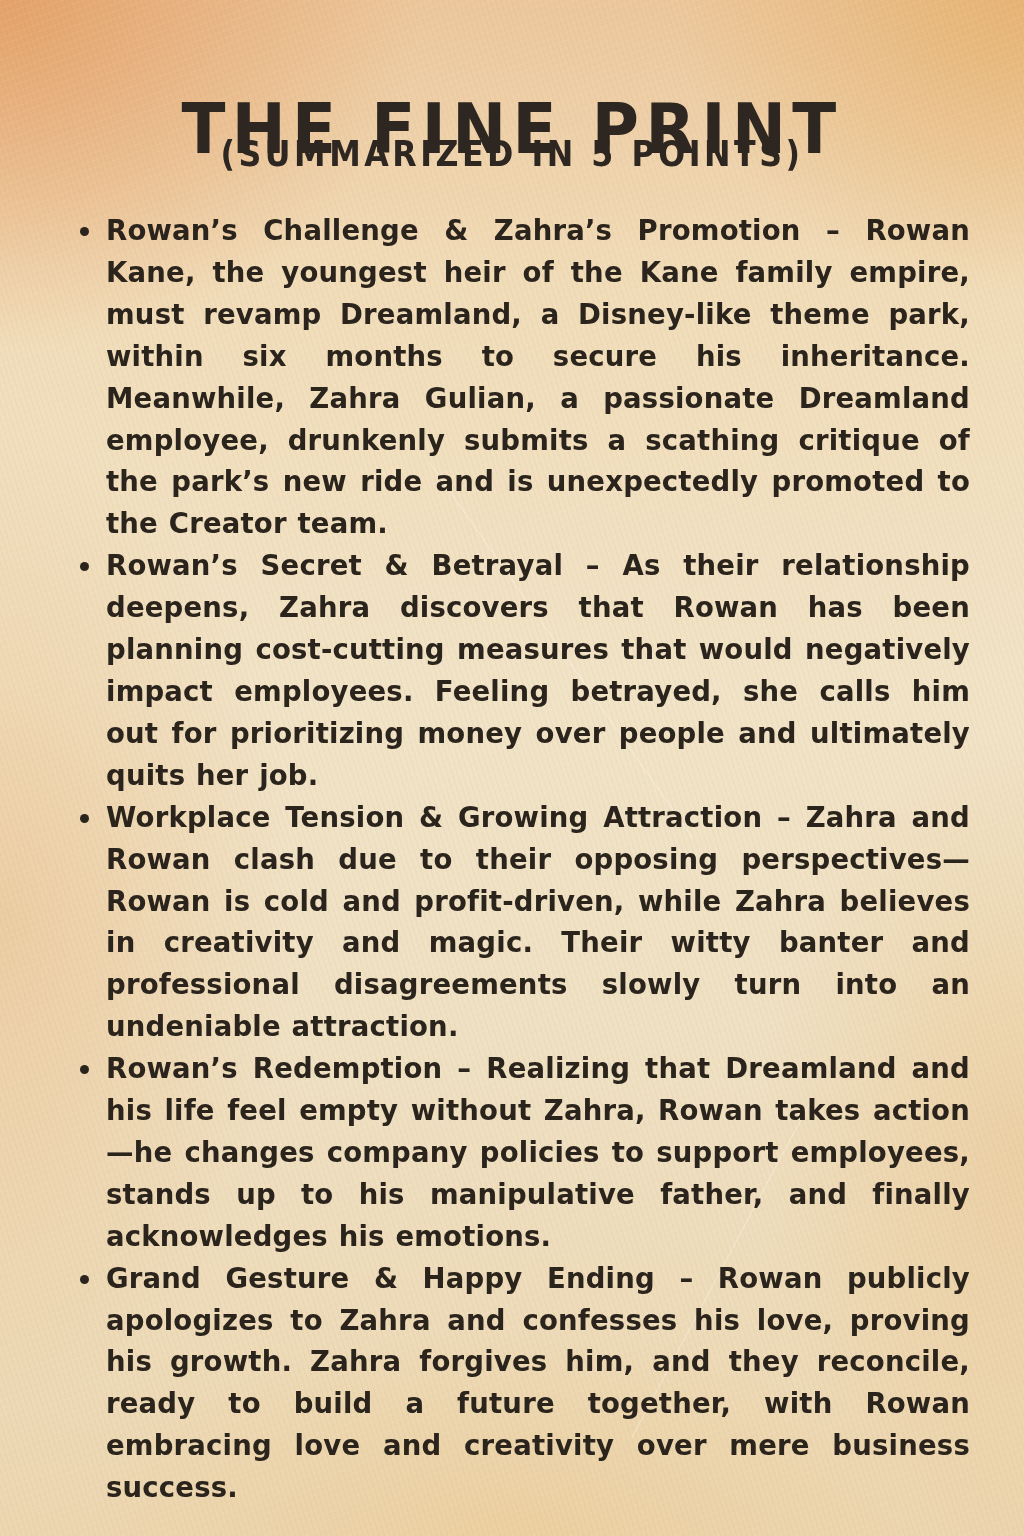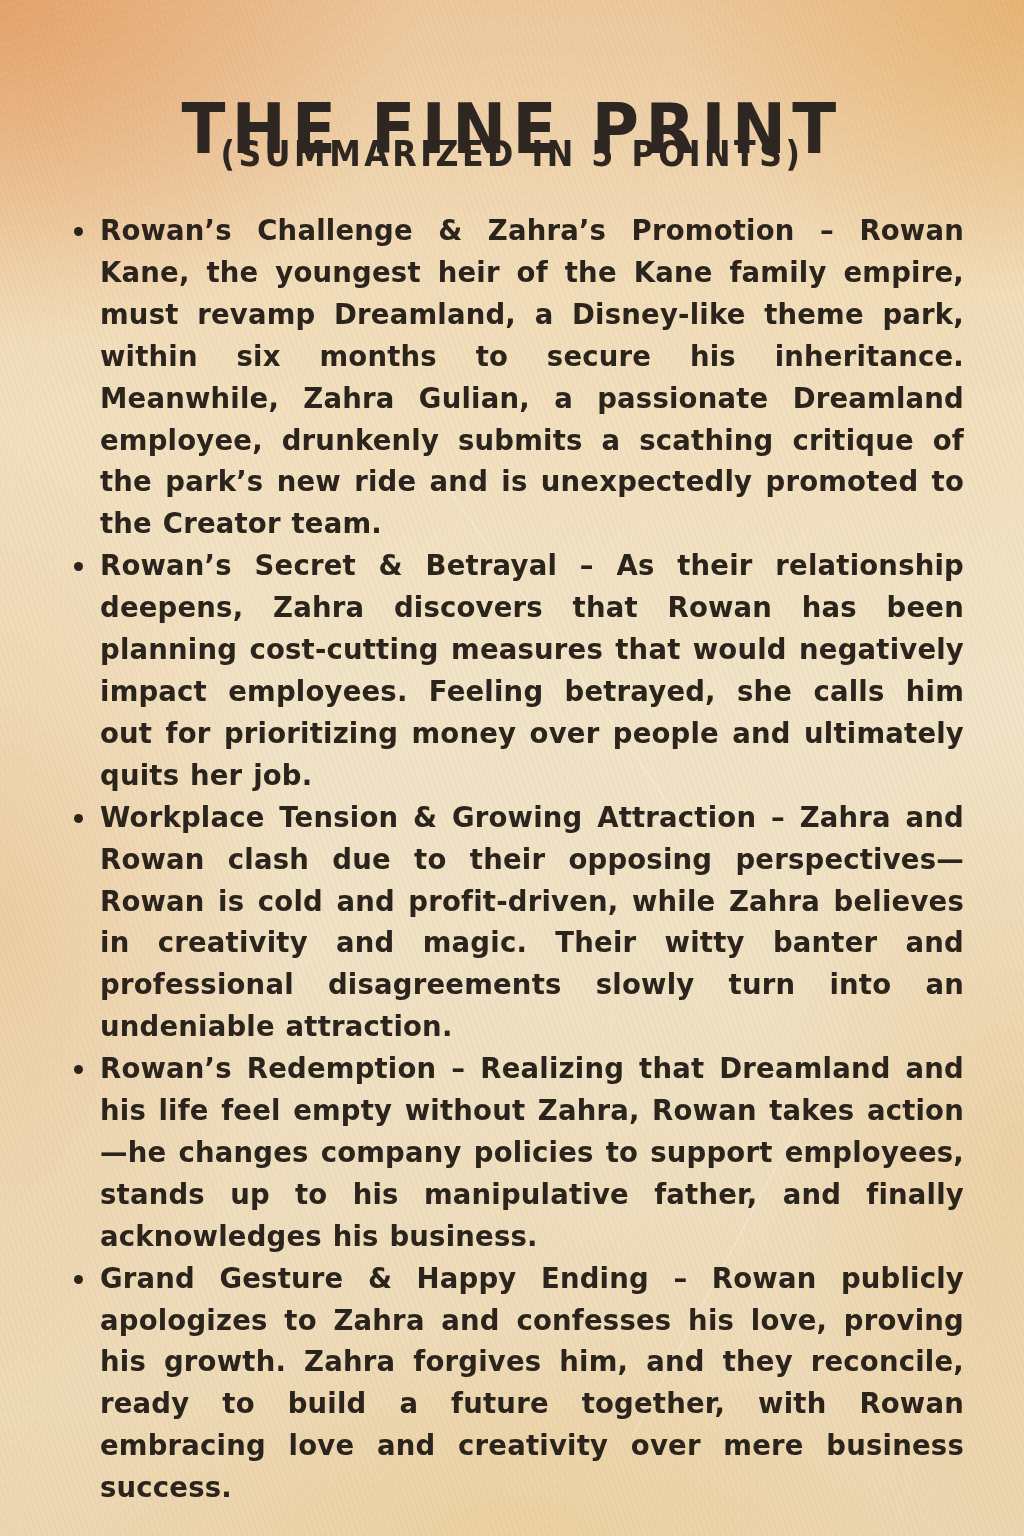--- a/index.html
+++ b/index.html
@@ -62,21 +62,21 @@
       font-family: "DejaVu Sans", sans-serif;
       font-weight: bold;
       font-size: 36px;
       letter-spacing: 4px;
       line-height: 44px;
       color: #2e2620;
       transform: scaleX(0.88);
     }
     .points {
       position: absolute;
-      left: 100px;
+      left: 106px;
       top: 210px;
       width: 864px;
       margin: 0;
       padding: 0;
       list-style: none;
     }
     .point {
       position: relative;
       font-family: "DejaVu Sans", sans-serif;
       font-weight: bold;
@@ -116,21 +116,21 @@
     <li class="point">
       <span class="bullet"></span>
       <span>Rowan’s Secret &amp; Betrayal – As their relationship deepens, Zahra discovers that Rowan has been planning cost-cutting measures that would negatively impact employees. Feeling betrayed, she calls him out for prioritizing money over people and ultimately quits her job.</span>
     </li>
     <li class="point">
       <span class="bullet"></span>
       <span>Workplace Tension &amp; Growing Attraction – Zahra and Rowan clash due to their opposing perspectives—Rowan is cold and profit-driven, while Zahra believes in creativity and magic. Their witty banter and professional disagreements slowly turn into an undeniable attraction.</span>
     </li>
     <li class="point">
       <span class="bullet"></span>
-      <span>Rowan’s Redemption – Realizing that Dreamland and his life feel empty without Zahra, Rowan takes action —he changes company policies to support employees, stands up to his manipulative father, and finally acknowledges his business.</span>
+      <span>Rowan’s Redemption – Realizing that Dreamland and his life feel empty without Zahra, Rowan takes action —he changes company policies to support employees, stands up to his manipulative father, and finally acknowledges his emotions.</span>
     </li>
     <li class="point">
       <span class="bullet"></span>
       <span>Grand Gesture &amp; Happy Ending – Rowan publicly apologizes to Zahra and confesses his love, proving his growth. Zahra forgives him, and they reconcile, ready to build a future together, with Rowan embracing love and creativity over mere business success.</span>
     </li>
   </ul>
 
 </div>
 
 </body></html>

